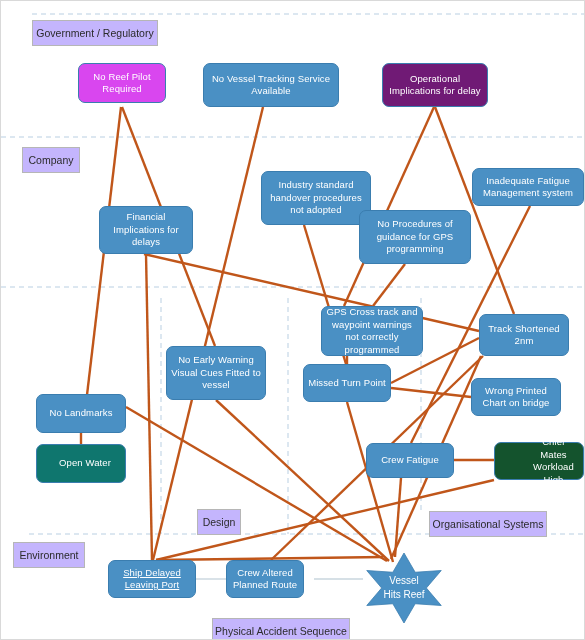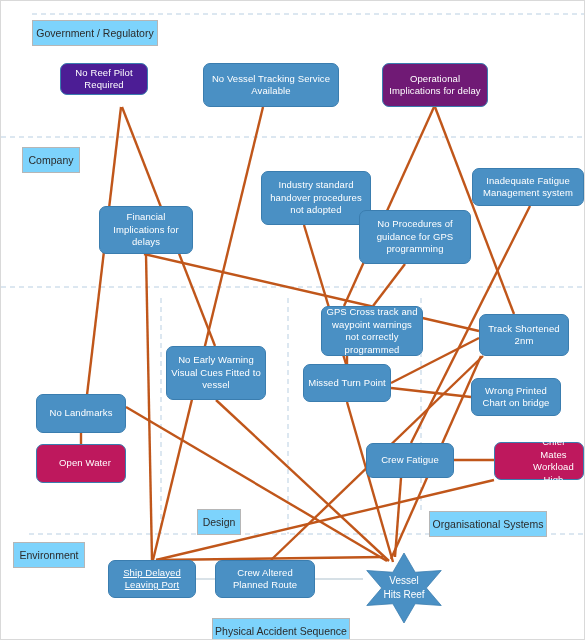--- a/index.html
+++ b/index.html
@@ -39,21 +39,21 @@
     justify-content: center;
     text-align: center;
     font-size: 9.5px;
     line-height: 12.5px;
     padding: 2px 4px;
     letter-spacing: .1px;
   }
   .lane-label {
     position: absolute;
     box-sizing: border-box;
-    background: #7dd3fc;
+    background: #c4b5fd;
     border: 1px solid #b6b6b6;
     color: #2b2b2b;
     font-size: 10.5px;
     display: flex;
     align-items: center;
     justify-content: center;
     padding: 12px 8px;
     white-space: nowrap;
     height: 21px;
   }
@@ -128,21 +128,21 @@
 
   <div id="lane-labels">
       <div class="lane-label" style="left: 31px; top: 19px; width: 126px; border-color: rgb(182, 182, 182);">Government / Regulatory</div>
       <div class="lane-label" style="left: 21px; top: 146px; width: 58px; border-color: rgb(182, 182, 182);">Company</div>
       <div class="lane-label" style="left: 12px; top: 507px; width: 72px; border-color: rgb(182, 182, 182); margin-top: 34px;">Environment</div>
       <div class="lane-label" style="left: 196px; top: 508px; width: 44px; border-color: rgb(182, 182, 182);">Design</div>
       <div class="lane-label" style="left: 428px; top: 510px; width: 118px; border-color: rgb(182, 182, 182);">Organisational Systems</div>
       <div class="lane-label" style="left: 211px; top: 617px; width: 138px; border-color: rgb(182, 182, 182);">Physical Accident Sequence</div>
     </div>
   <div id="node-layer">
-      <div class="node" style="left: 59px; top: 62px; width: 88px; height: 32px; background: #4c1d95; border-color: rgb(58, 125, 175);">
+      <div class="node" style="left: 77px; top: 62px; width: 88px; height: 40px; background: #d946ef; border-color: rgb(58, 125, 175);">
         <span>No Reef Pilot Required</span>
       </div>
       <div class="node" style="left: 202px; top: 62px; width: 136px; height: 44px; background: rgb(74, 144, 196); border-color: rgb(58, 125, 175);">
         <span>No Vessel Tracking Service Available</span>
       </div>
       <div class="node" style="left: 381px; top: 62px; width: 106px; height: 44px; background: #701a75; border-color: rgb(58, 125, 175);">
         <span>Operational Implications for delay</span>
       </div>
       <div class="node" style="left: 260px; top: 170px; width: 110px; height: 54px; background: rgb(74, 144, 196); border-color: rgb(58, 125, 175);">
         <span>Industry standard handover procedures not adopted</span>
@@ -167,33 +167,33 @@
       </div>
       <div class="node" style="left: 302px; top: 363px; width: 88px; height: 38px; background: rgb(74, 144, 196); border-color: rgb(58, 125, 175);">
         <span>Missed Turn Point</span>
       </div>
       <div class="node" style="left: 470px; top: 377px; width: 90px; height: 38px; background: rgb(74, 144, 196); border-color: rgb(58, 125, 175);">
         <span>Wrong Printed Chart on bridge</span>
       </div>
       <div class="node" style="left: 35px; top: 393px; width: 90px; height: 39px; background: rgb(74, 144, 196); border-color: rgb(58, 125, 175);">
         <span>No Landmarks</span>
       </div>
-      <div class="node" style="left: 35px; top: 443px; width: 90px; height: 39px; background: #be185d; border-color: rgb(58, 125, 175); padding-left: 12px;">
+      <div class="node" style="left: 35px; top: 443px; width: 90px; height: 39px; background: #0f766e; border-color: rgb(58, 125, 175); padding-left: 12px;">
         <span>Open Water</span>
       </div>
       <div class="node" style="left: 365px; top: 442px; width: 88px; height: 35px; background: rgb(74, 144, 196); border-color: rgb(58, 125, 175);">
         <span>Crew Fatigue</span>
       </div>
-      <div class="node" style="left: 493px; top: 441px; width: 90px; height: 38px; background: #be185d; border-color: rgb(58, 125, 175); padding-left: 33px;">
+      <div class="node" style="left: 493px; top: 441px; width: 90px; height: 38px; background: #14532d; border-color: rgb(58, 125, 175); padding-left: 33px;">
         <span>Chief Mates Workload High</span>
       </div>
       <div class="node" style="left: 107px; top: 559px; width: 88px; height: 38px; background: rgb(74, 144, 196); border-color: rgb(58, 125, 175); text-decoration: underline;">
         <span>Ship Delayed Leaving Port</span>
       </div>
-      <div class="node" style="left: 214px; top: 559px; width: 100px; height: 38px; background: rgb(74, 144, 196); border-color: rgb(58, 125, 175);">
+      <div class="node" style="left: 225px; top: 559px; width: 78px; height: 38px; background: rgb(74, 144, 196); border-color: rgb(58, 125, 175);">
         <span>Crew Altered Planned Route</span>
       </div>
       <div class="star-wrap" style="left: 360px; top: 552px; width: 86px; height: 70px;"><svg width="86" height="70" viewBox="0 0 100 100" preserveAspectRatio="none">
           <polygon points="50.00,0.00 63.00,27.48 93.30,25.00 76.00,50.00 93.30,75.00 63.00,72.52 50.00,100.00 37.00,72.52 6.70,75.00 24.00,50.00 6.70,25.00 37.00,27.48" fill="#4a90c4" stroke="#3a7daf" stroke-width="1"></polygon>
         </svg><div class="star-label">
           <span>Vessel</span>
           <span>Hits Reef</span>
         </div></div>
     </div>
 

